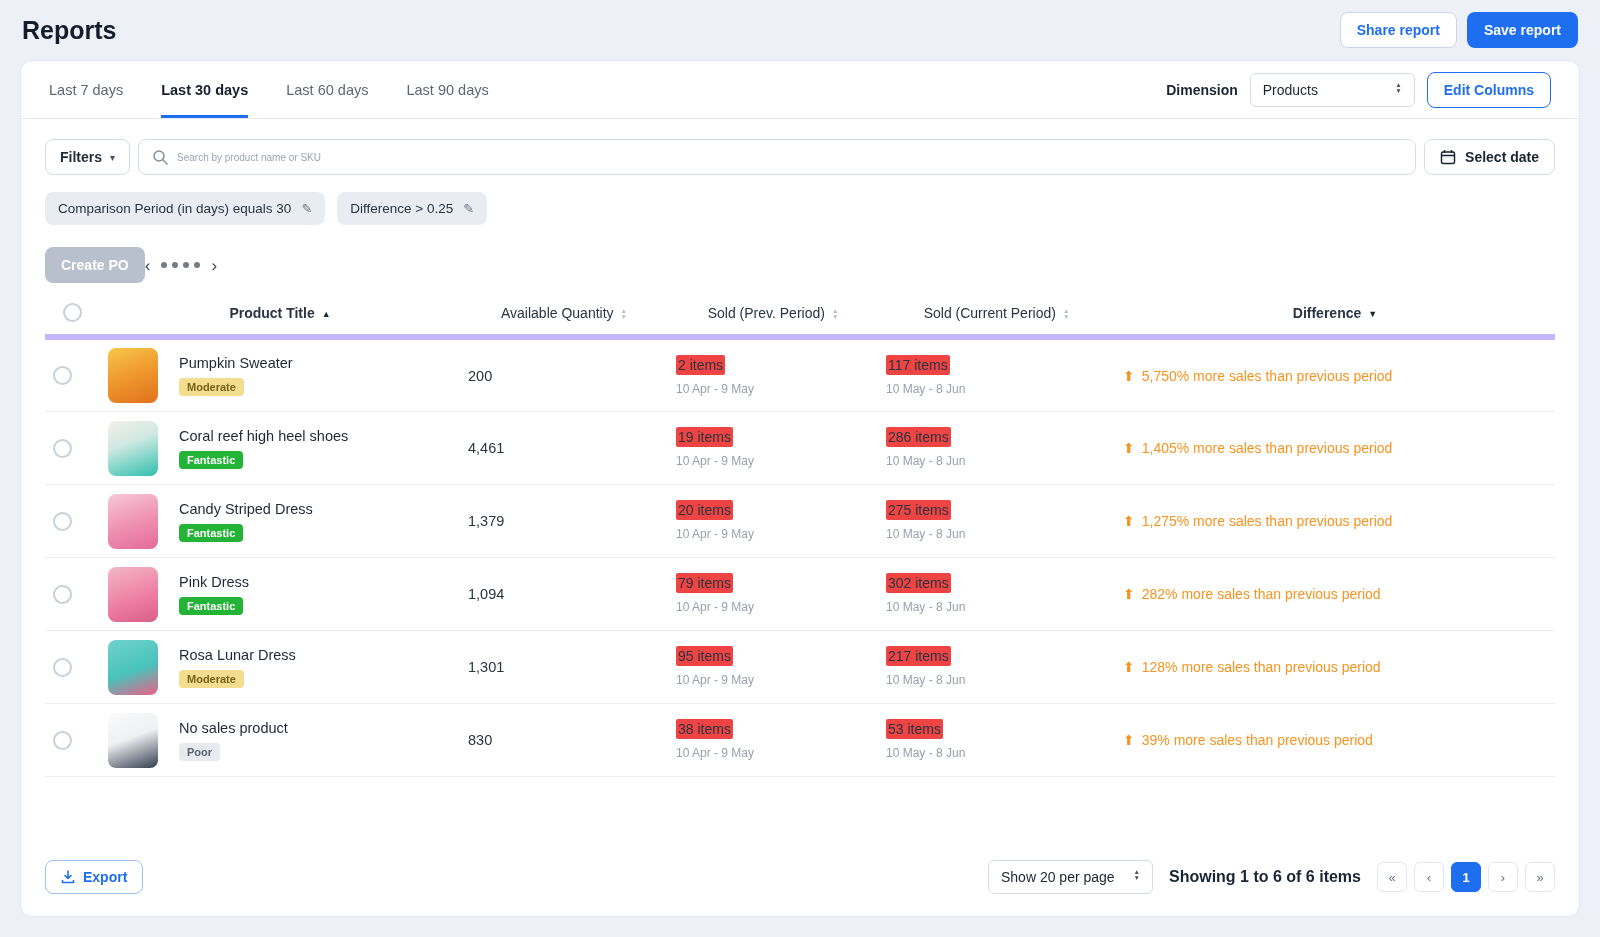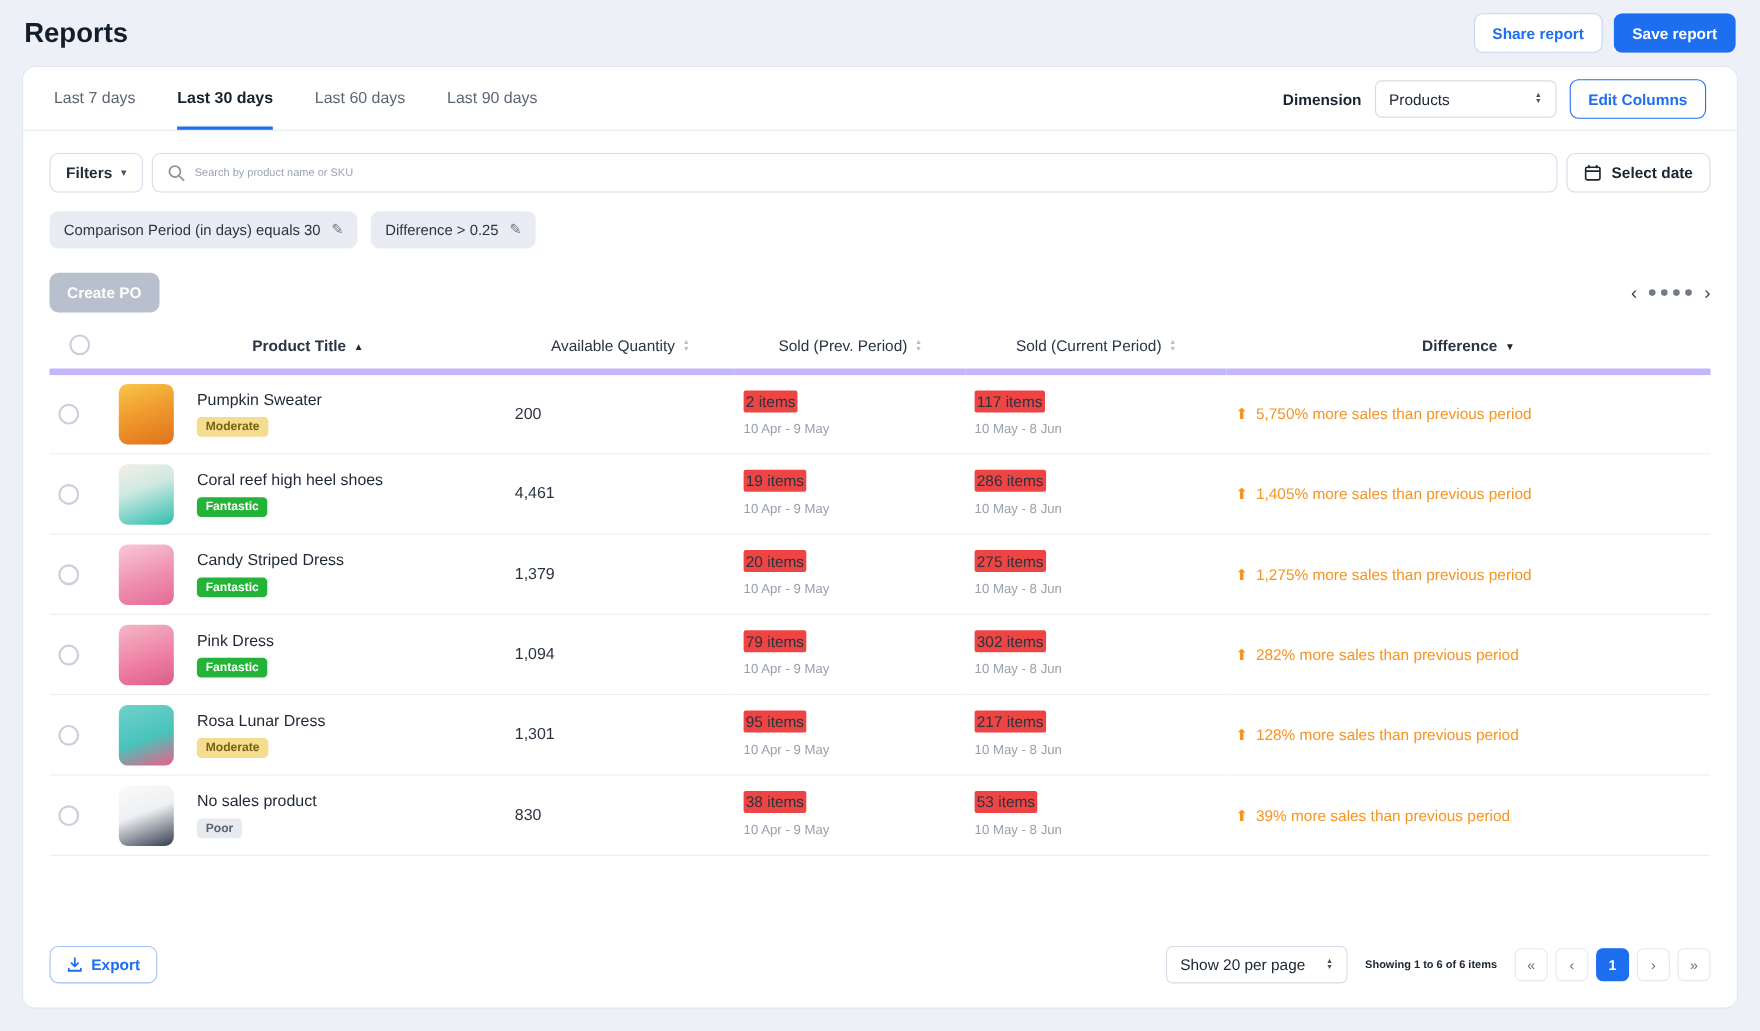--- a/index.html
+++ b/index.html
@@ -14,38 +14,38 @@
   .btn-primary{background:#1e6ef0;color:#fff}
 
   .card{margin:0 20px 20px;background:#fff;border:1px solid #e2e7ef;border-radius:12px;height:857px;display:flex;flex-direction:column;overflow:hidden}
 
   .tabs-row{display:flex;align-items:center;padding:0 28px;border-bottom:1px solid #e7ebf1;height:58px;flex-shrink:0}
   .tabs{display:flex;gap:38px;height:100%}
   .tab{display:flex;align-items:center;font-size:14.5px;color:#5d6675;cursor:pointer;border-bottom:3px solid transparent;padding-top:3px}
   .tab.active{color:#16202e;font-weight:700;border-bottom-color:#1e6ef0}
   .tabs-right{margin-left:auto;display:flex;align-items:center;gap:12px}
   .dim-label{font-size:14px;font-weight:700;color:#1a2432}
-  .select{display:flex;align-items:center;justify-content:space-between;gap:14px;border:1px solid #d5dbe6;border-radius:6px;padding:8px 12px;font-size:14px;color:#1c2530;background:#fff;cursor:pointer;min-width:165px}
+  .select{display:flex;align-items:flex-start;justify-content:space-between;gap:14px;border:1px solid #d5dbe6;border-radius:6px;padding:8px 12px;font-size:14px;color:#1c2530;background:#fff;cursor:pointer;min-width:165px}
   .stepper{display:flex;flex-direction:column;font-size:6.5px;line-height:6px;color:#4a5260}
   .btn-edit-cols{background:#fff;border:1px solid #1e6ef0;color:#1e6ef0;border-radius:8px;padding:9px 16px;font-size:14px;font-weight:600;cursor:pointer;font-family:inherit}
 
   .filters-row{display:flex;gap:8px;padding:20px 24px 0;flex-shrink:0}
   .filters-btn{display:flex;align-items:center;gap:8px;border:1px solid #d5dbe6;border-radius:8px;background:#fff;padding:9px 14px;font-size:14px;font-weight:600;color:#222c3a;cursor:pointer}
   .caret{font-size:10px;color:#4a5260}
   .search-box{flex:1;display:flex;align-items:center;gap:9px;border:1px solid #d5dbe6;border-radius:8px;background:#fff;padding:0 13px}
   .search-box input{border:none;outline:none;flex:1;font-size:10px;color:#222c3a;font-family:inherit;background:transparent}
   .search-box input::placeholder{color:#9aa4b3}
   .date-btn{display:flex;align-items:center;gap:9px;border:1px solid #d5dbe6;border-radius:8px;background:#fff;padding:9px 15px;font-size:14px;font-weight:600;color:#1a2432;cursor:pointer}
 
   .chips-row{display:flex;gap:12px;padding:17px 24px 0;flex-shrink:0}
   .chip{display:flex;align-items:center;gap:10px;background:#e9edf3;border-radius:8px;padding:9px 13px;font-size:13.5px;color:#2a3442}
   .chip-icon{color:#6b7383;font-size:13px;cursor:pointer}
   .chip-outline{background:#fff;border:1px solid #dde2ea}
 
-  .pobar{display:flex;justify-content:space-between;align-items:center;padding:22px 24px 4px;flex-shrink:0}
+  .pobar{display:flex;align-items:center;padding:22px 24px 4px;flex-shrink:0}
   .create-po{background:#b7c0cc;color:#fff;border:none;border-radius:8px;padding:10px 16px;font-size:14px;font-weight:600;cursor:pointer;font-family:inherit}
   .mini-pager{display:flex;align-items:center;gap:11px;color:#444c59}
   .chev{font-size:17px;cursor:pointer;color:#3c4452;line-height:1}
   .dots{display:flex;gap:5px}
   .dot{width:6px;height:6px;border-radius:50%;background:#737b88}
 
   table{border-collapse:collapse;table-layout:fixed;width:calc(100% - 48px);margin:4px 24px 0}
   th{font-size:14px;text-align:center;color:#2a3442;font-weight:400;padding:12px 8px;border-bottom:6px solid #c4b5fd;white-space:nowrap}
   th.bold{font-weight:700}
   td{padding:8px;border-bottom:1px solid #e9edf2;vertical-align:middle;height:73px}
@@ -67,21 +67,21 @@
   .badge-poor{background:#e7eaee;color:#5a6370}
   .qty{font-size:14.5px;color:#2a3340}
   .hl{background:#ef4444;padding:2px 2px;font-size:14px;color:#2a3340;border-radius:2px}
   .range{font-size:12px;color:#97a0ad;margin-top:8px}
   .diff{color:#f79421;font-size:14px}
   .up-arrow{margin-right:7px;font-size:14px;color:#f79421}
 
   .footer{margin-top:auto;display:flex;justify-content:space-between;align-items:center;padding:16px 24px 22px;flex-shrink:0}
   .export-btn{display:flex;align-items:center;gap:8px;background:#fff;border:1px solid #9fc0f5;color:#1e6ef0;border-radius:8px;padding:8px 15px;font-size:14px;font-weight:600;cursor:pointer}
   .footer-right{display:flex;align-items:center;gap:16px}
-  .showing{font-size:10px;font-weight:600;color:#1a2432}
+  .showing{font-size:16px;font-weight:600;color:#1a2432}
   .pager{display:flex;gap:7px}
   .pg{min-width:30px;height:30px;display:flex;align-items:center;justify-content:center;border:1px solid #e3e8ef;border-radius:6px;background:#fff;color:#6a7380;font-size:13px;cursor:pointer;padding:0 6px}
   .pg.active{background:#1e6ef0;border-color:#1e6ef0;color:#fff;font-weight:700}
   svg{display:block}
 </style>
 </head>
 <body>
 
 <div class="topbar">
   <div class="page-title">Reports</div>

